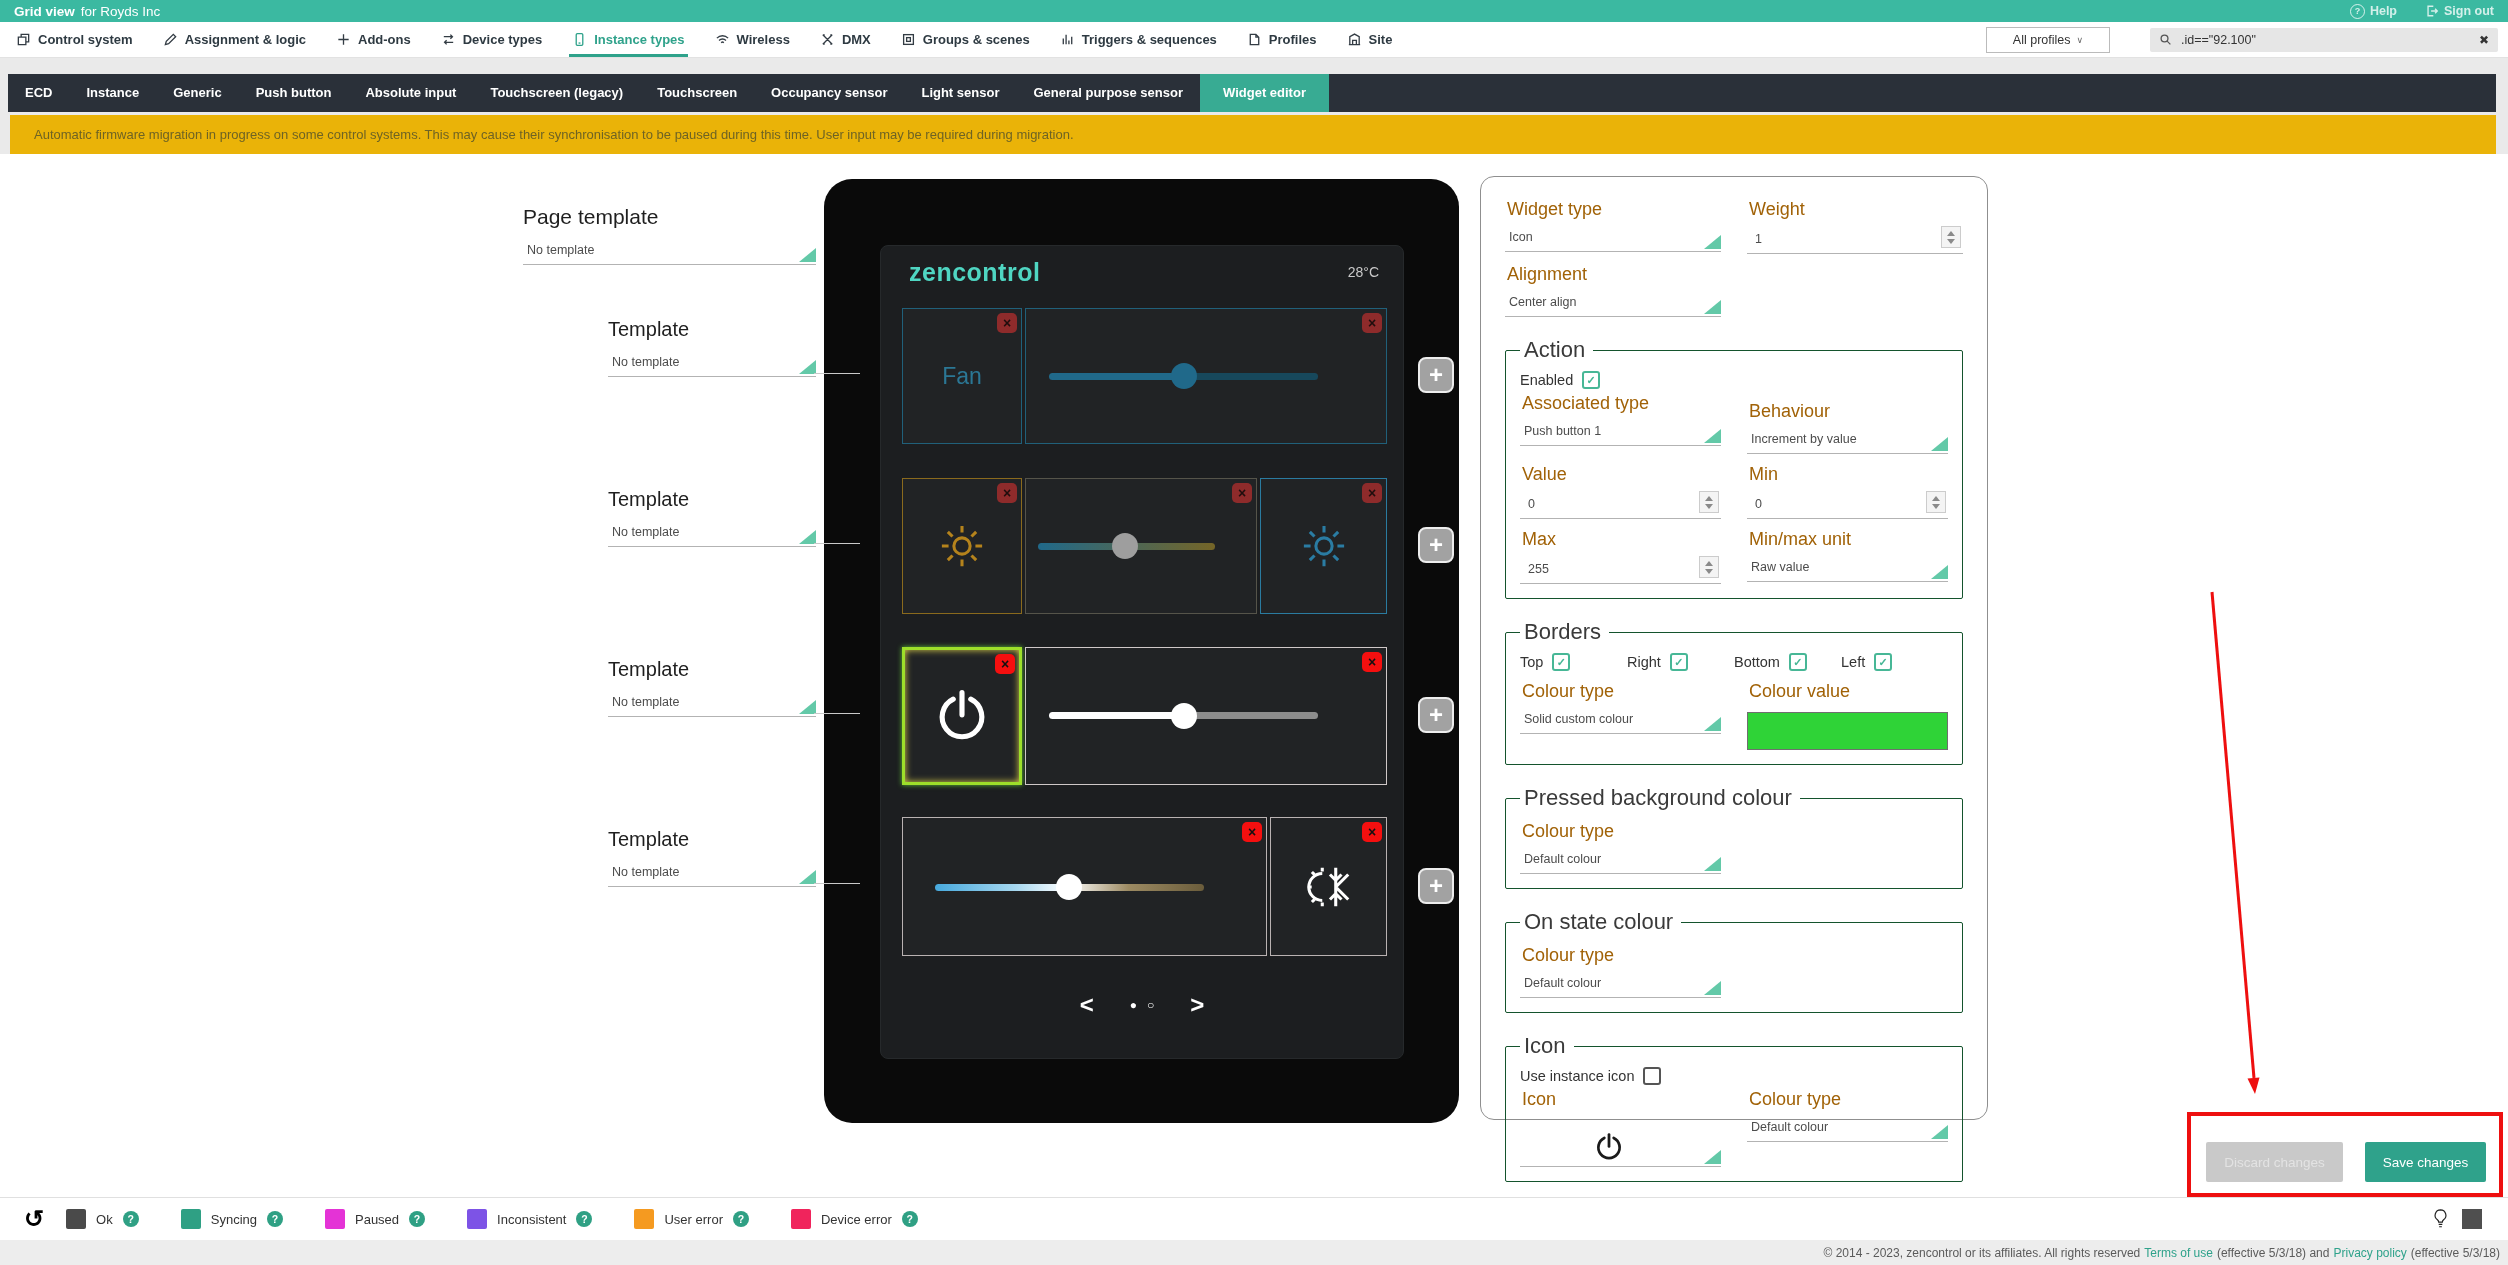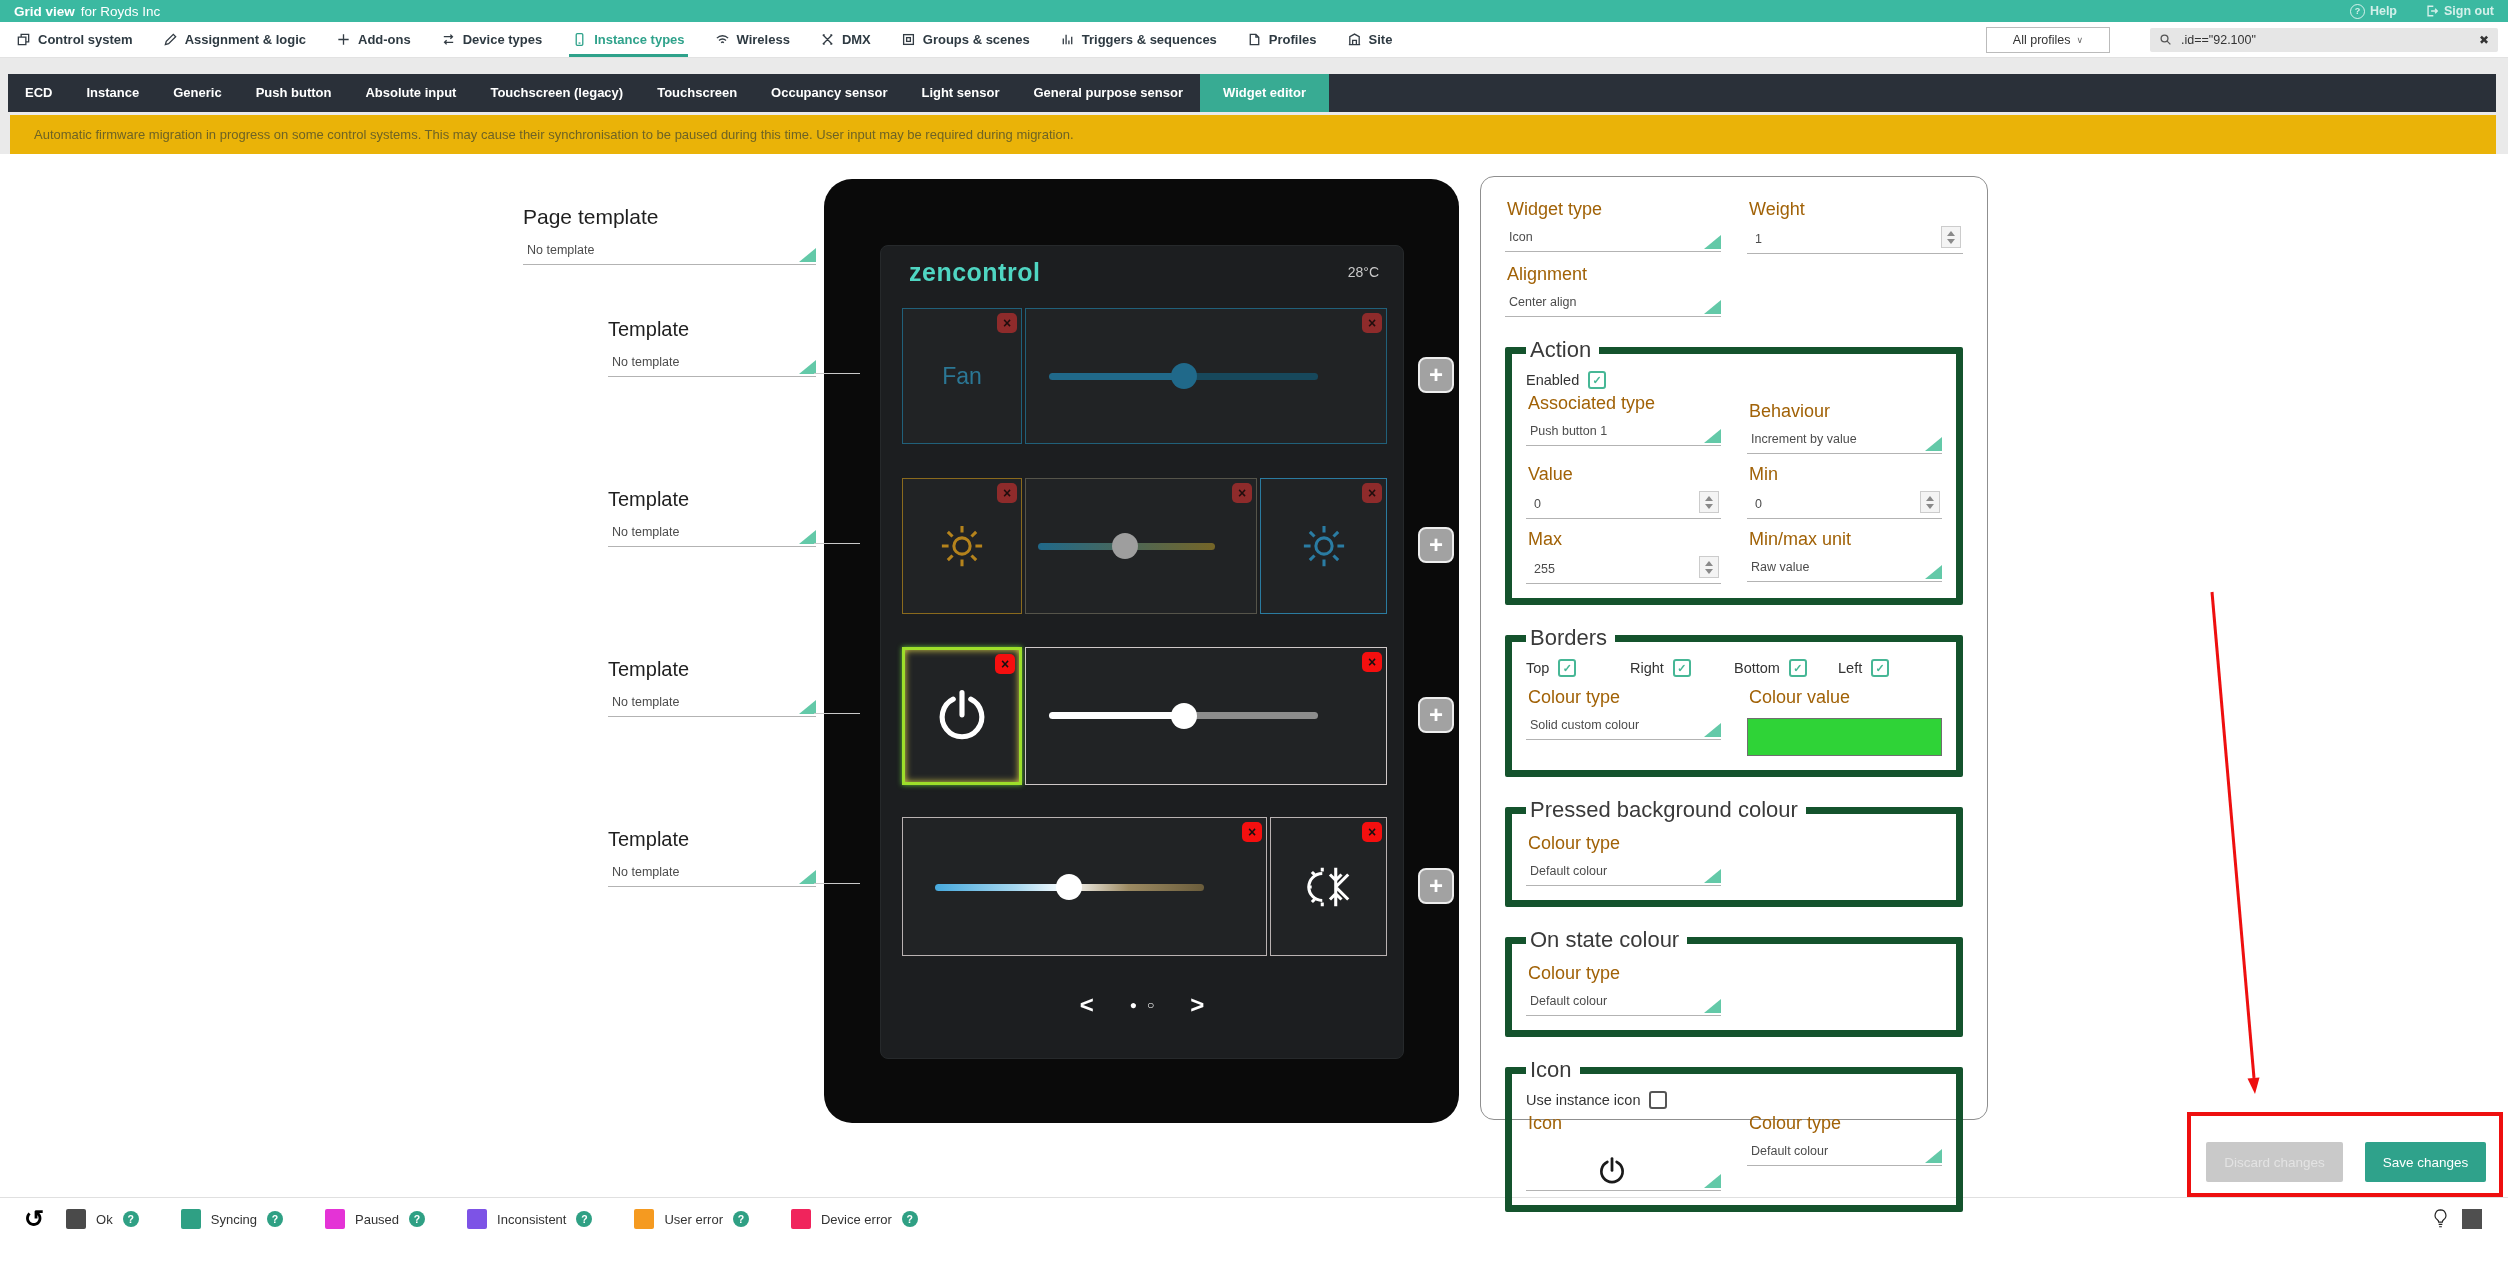--- a/index.html
+++ b/index.html
@@ -75,21 +75,21 @@
   .pagin{position:absolute;left:0;right:0;top:745px;display:flex;align-items:center;justify-content:center;gap:36px;color:#fff}
   .pagin .arr{font-size:24px;font-weight:bold;cursor:pointer}
   .pagin .dots{display:flex;gap:10px;font-size:12px}
   .plusbtn{position:absolute;left:1418px;width:36px;height:36px;background:#a2a2a2;border:2px solid #ededed;border-radius:8px;color:#fff;font-size:24px;font-weight:bold;display:flex;align-items:center;justify-content:center;box-sizing:border-box;z-index:7;cursor:pointer}
 
   
   #panel{left:1480px;top:176px;width:508px;height:944px;background:#fff;border:1px solid #8f8f8f;border-radius:14px;box-sizing:border-box;padding:12px 24px;z-index:5}
   .grid2{display:grid;grid-template-columns:1fr 1fr;column-gap:26px}
   .grid4{display:grid;grid-template-columns:1fr 1fr 1fr 1fr}
   .flabel{font-size:18px;color:#a16207;margin:10px 0 10px 2px}
-  #panel fieldset{border:7px solid #14532d;border-radius:2px;margin:20px 0 0;padding:0 14px 14px}
+  #panel fieldset{border:1px solid #14532d;border-radius:2px;margin:20px 0 0;padding:0 14px 14px}
   #panel legend{font-size:22px;color:#3a3a3a;padding:0 8px 0 4px}
   .cbrow{display:flex;align-items:center;gap:9px;font-size:14.5px;color:#333;margin-top:8px}
   .cbx{width:14px;height:14px;border:2px solid #47b796;border-radius:3px;display:inline-flex;align-items:center;justify-content:center;font-size:11px;font-weight:bold;color:#47b796;cursor:pointer;flex:none}
   .cbx.un{border-color:#555;color:transparent}
   .swatch{height:36px;border:1px solid #6f6f6f;margin-top:2px;cursor:pointer}
   .icondd{position:relative;border-bottom:1px solid #b3b3b3;padding:0 28px 4px 4px;height:42px;display:flex;align-items:flex-end;justify-content:center;cursor:pointer}
   .icondd::after{content:"";position:absolute;right:0;bottom:2px;width:0;height:0;border-left:17px solid transparent;border-bottom:14px solid #63c9a8}
   .icondd svg{width:30px;height:30px;stroke:#1a1a1a;fill:none;stroke-width:4.4;stroke-linecap:round}
 
   
@@ -567,14 +567,21 @@
     </span>
     <span class="legend-right">
       <svg viewBox="0 0 16 22">
           <path d="M8 1a6 6 0 0 1 3.4 10.9c-.9.7-1.4 1.6-1.4 2.6H6c0-1-.5-1.9-1.4-2.6A6 6 0 0 1 8 1z"></path>
           <path d="M6 17h4M6.5 19.5h3"></path>
         </svg>
       <span class="dsq"></span>
     </span>
   </div>
 
+  <div id="footer" class="abs">
+    <span>© 2014 - 2023, zencontrol or its affiliates. All rights reserved</span>
+    <span class="lnk">Terms of use</span>
+    <span>(effective 5/3/18) and</span>
+    <span class="lnk">Privacy policy</span>
+    <span>(effective 5/3/18)</span>
+  </div>
 
 </div>
 
 </body></html>

